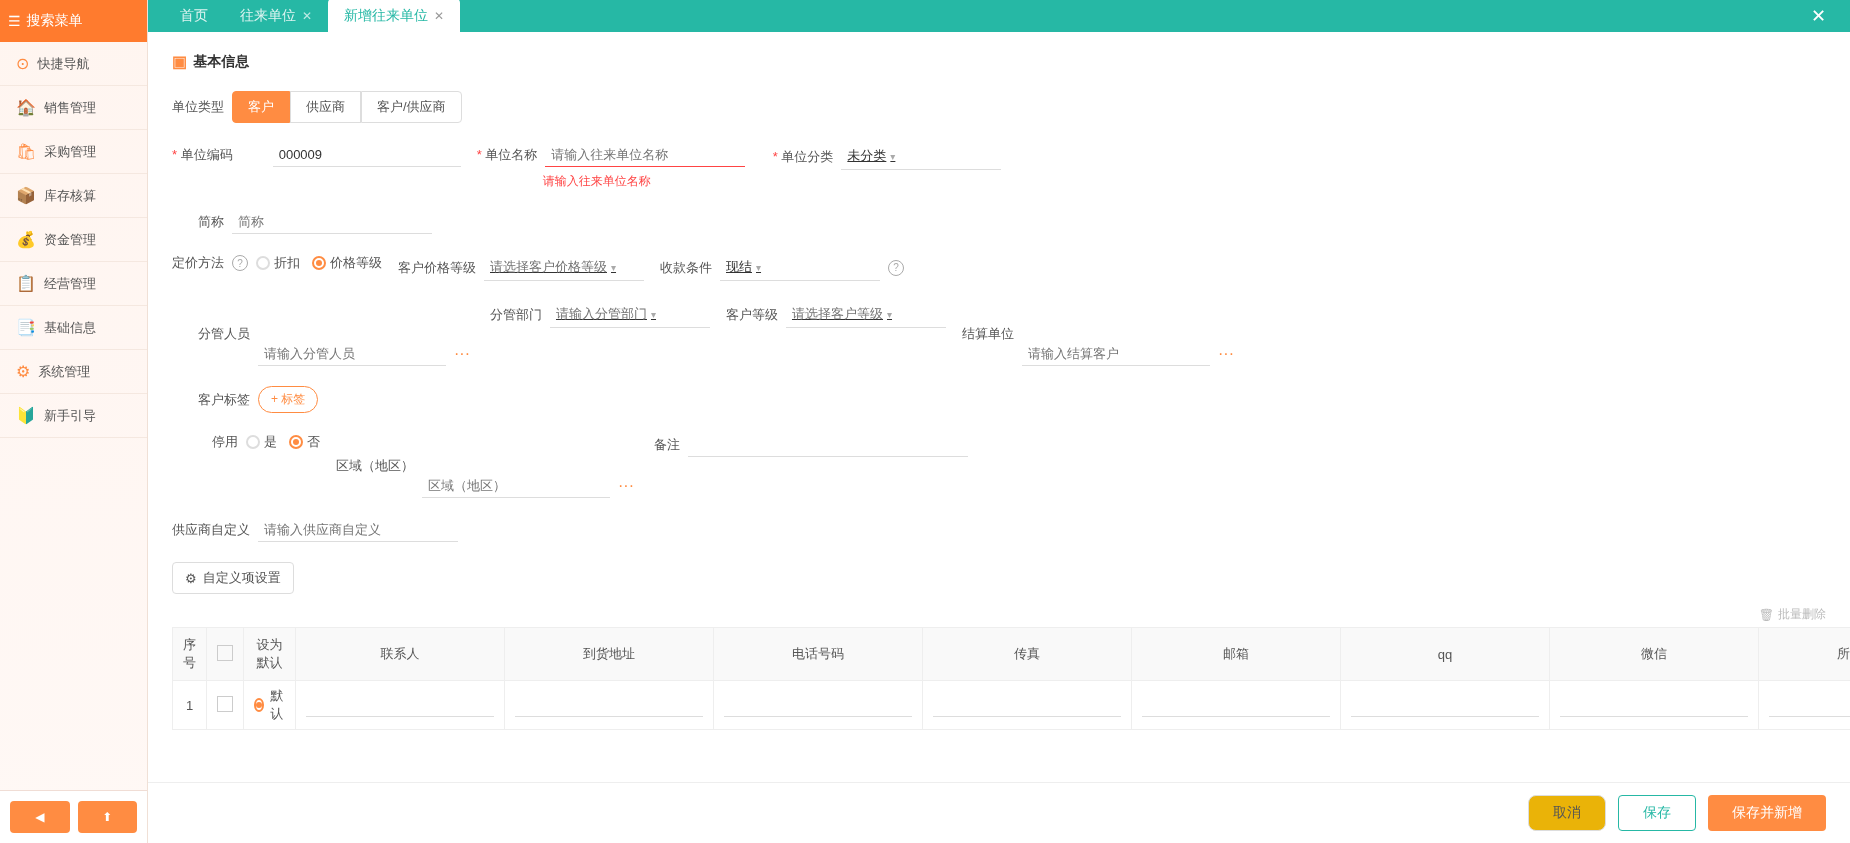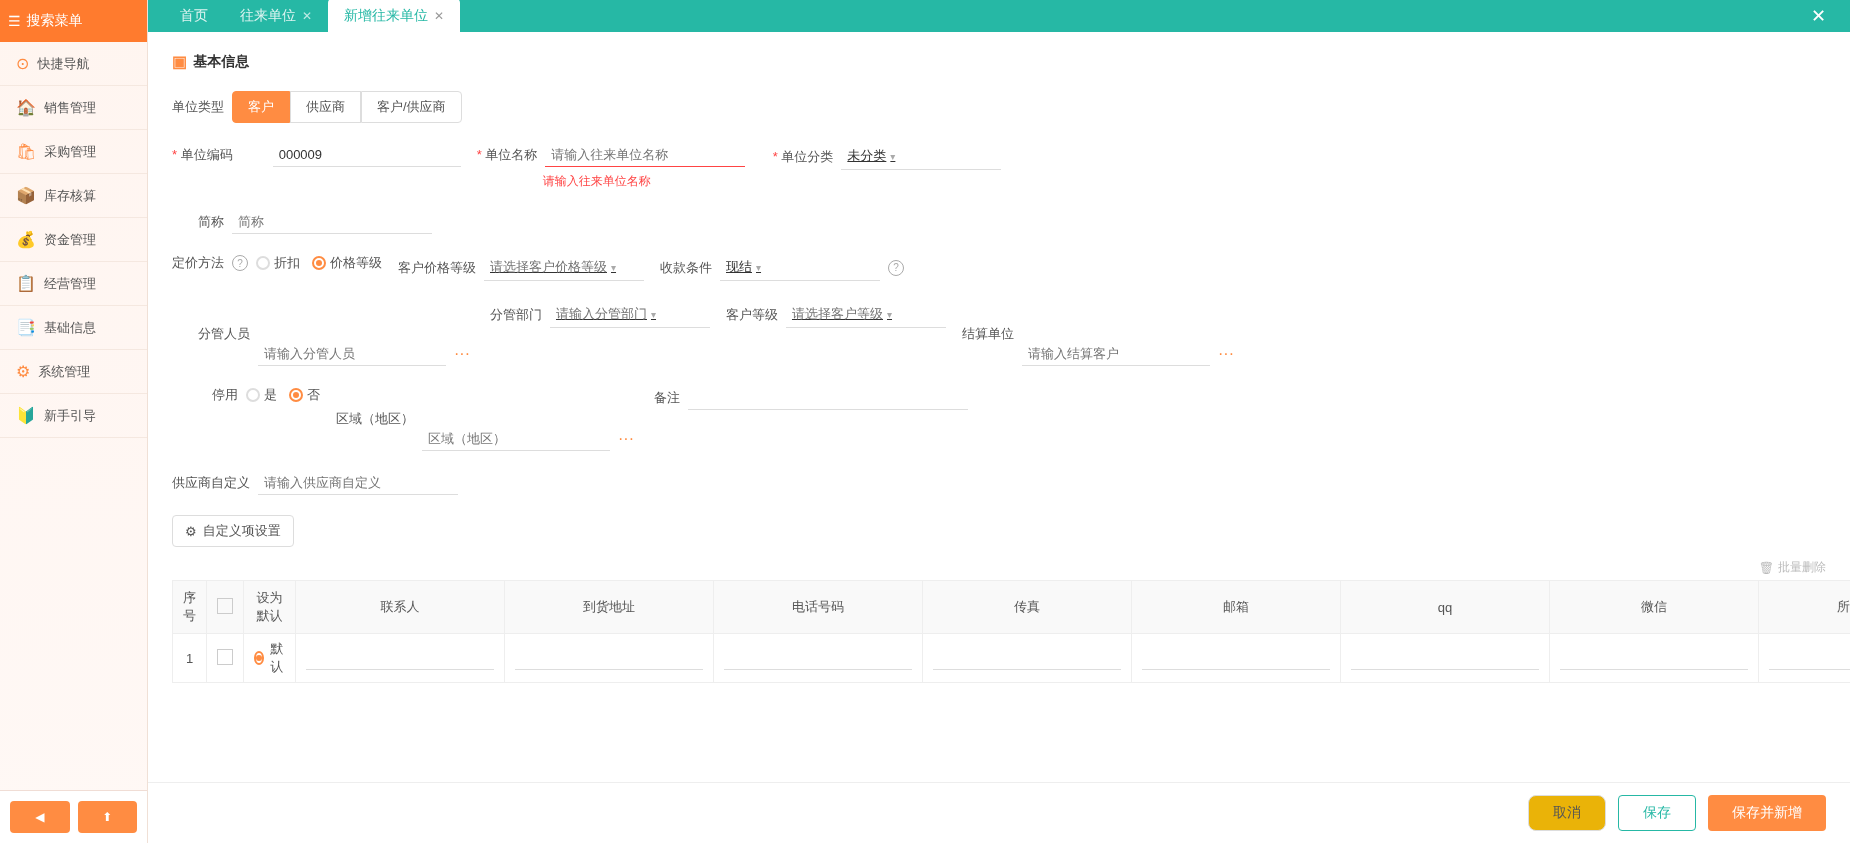--- a/index.html
+++ b/index.html
@@ -529,20 +529,28 @@
       </div>
       <div class="form-field">
         <span class="form-label">结算单位</span>
         <div class="input-with-dots">
           <input class="form-input" type="text" placeholder="请输入结算客户" style="">
           <span class="dots-btn">···</span>
         </div>
       </div>
     </div>
 
+    <div class="form-row">
+      <div class="form-field">
+        <span class="form-label" style="margin-left: 26px;">客户标签</span>
+        <button class="tag-btn">
+          <span>+ 标签</span>
+        </button>
+      </div>
+    </div>
 
     <div class="form-row">
       <div class="form-field">
         <span class="form-label" style="margin-left: 40px;">停用</span>
         <div class="radio-group">
           <label class="radio-item">
             <span class="radio-circle"></span>
             <span>是</span>
           </label>
           <label class="radio-item">

